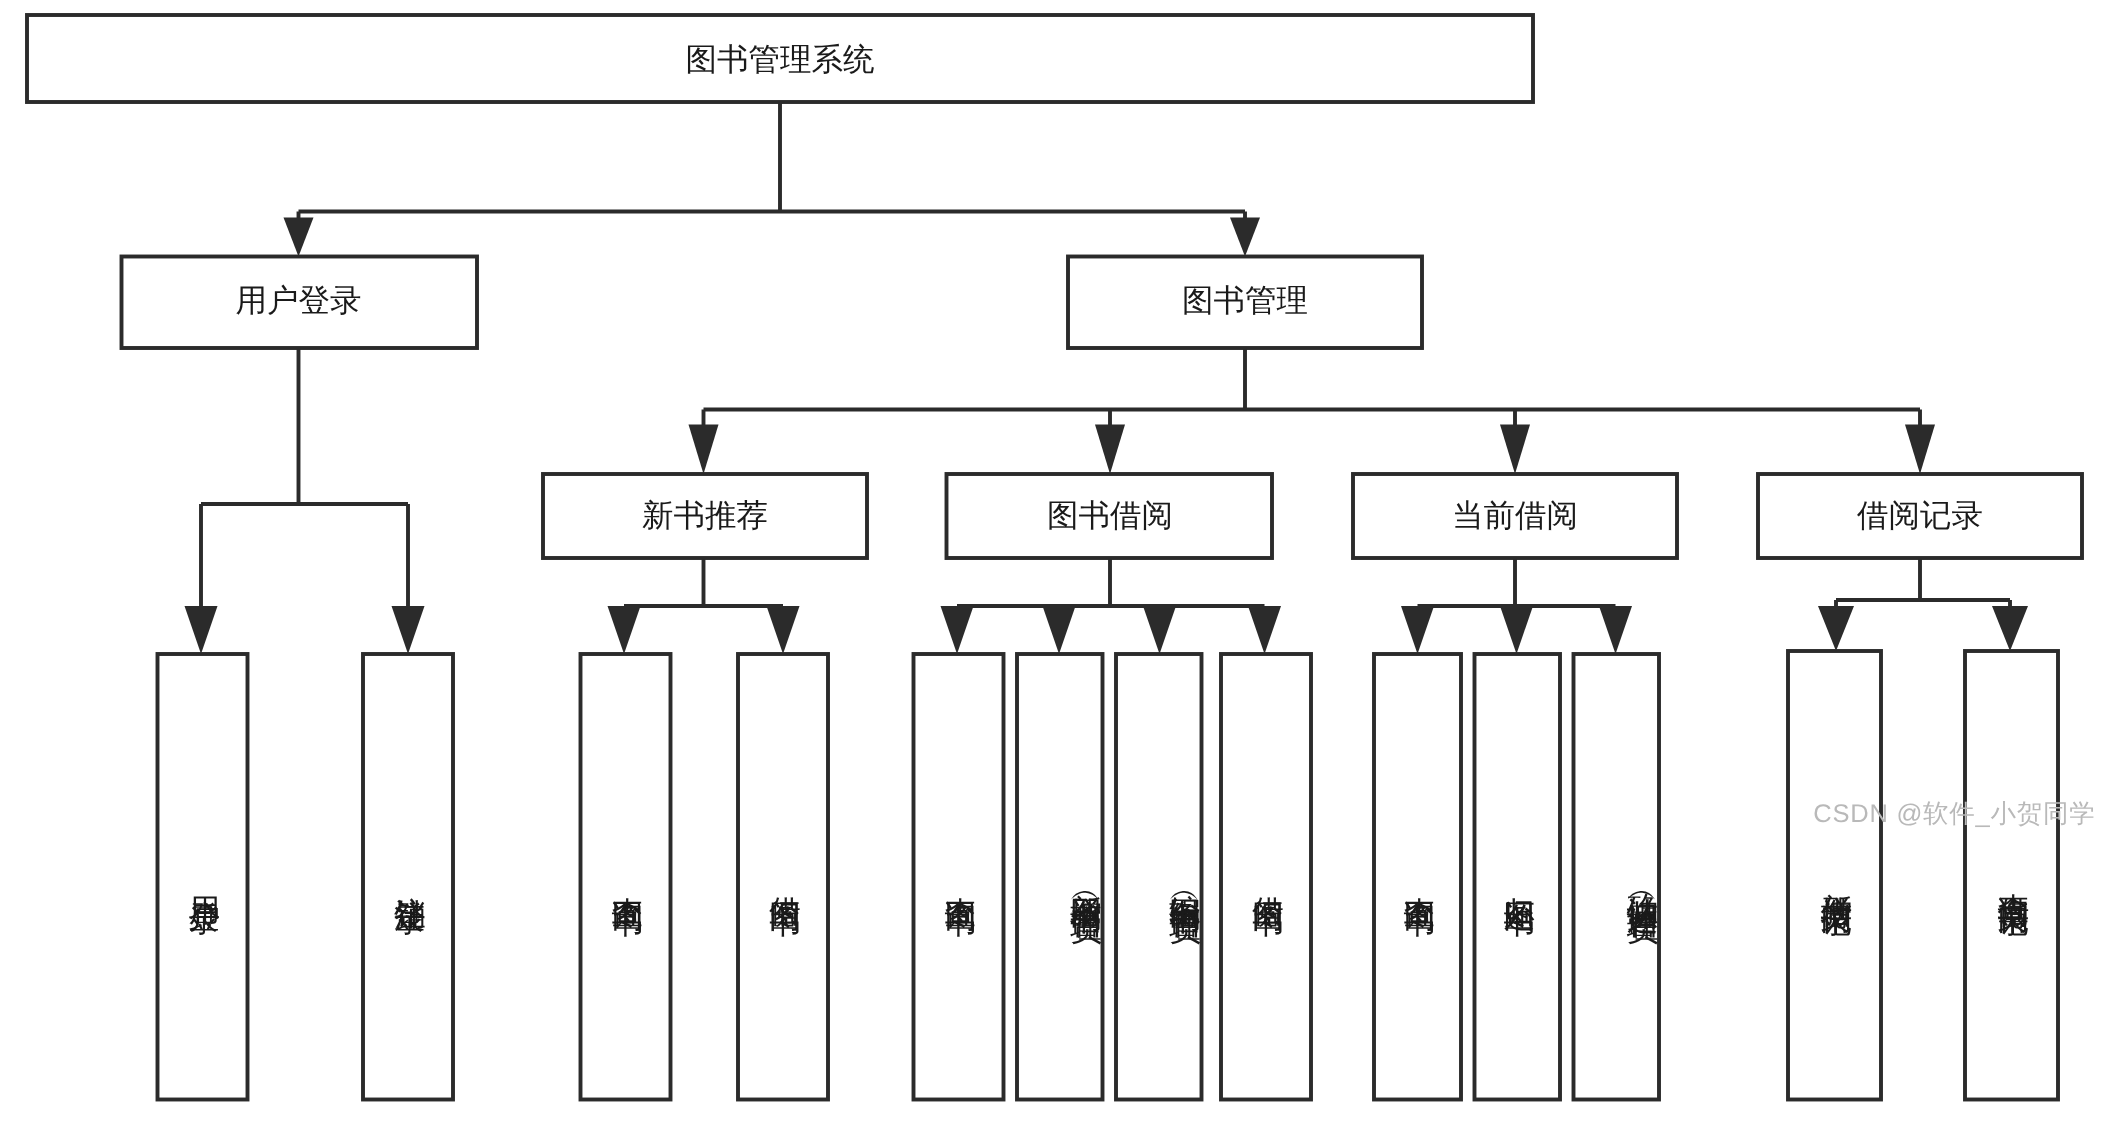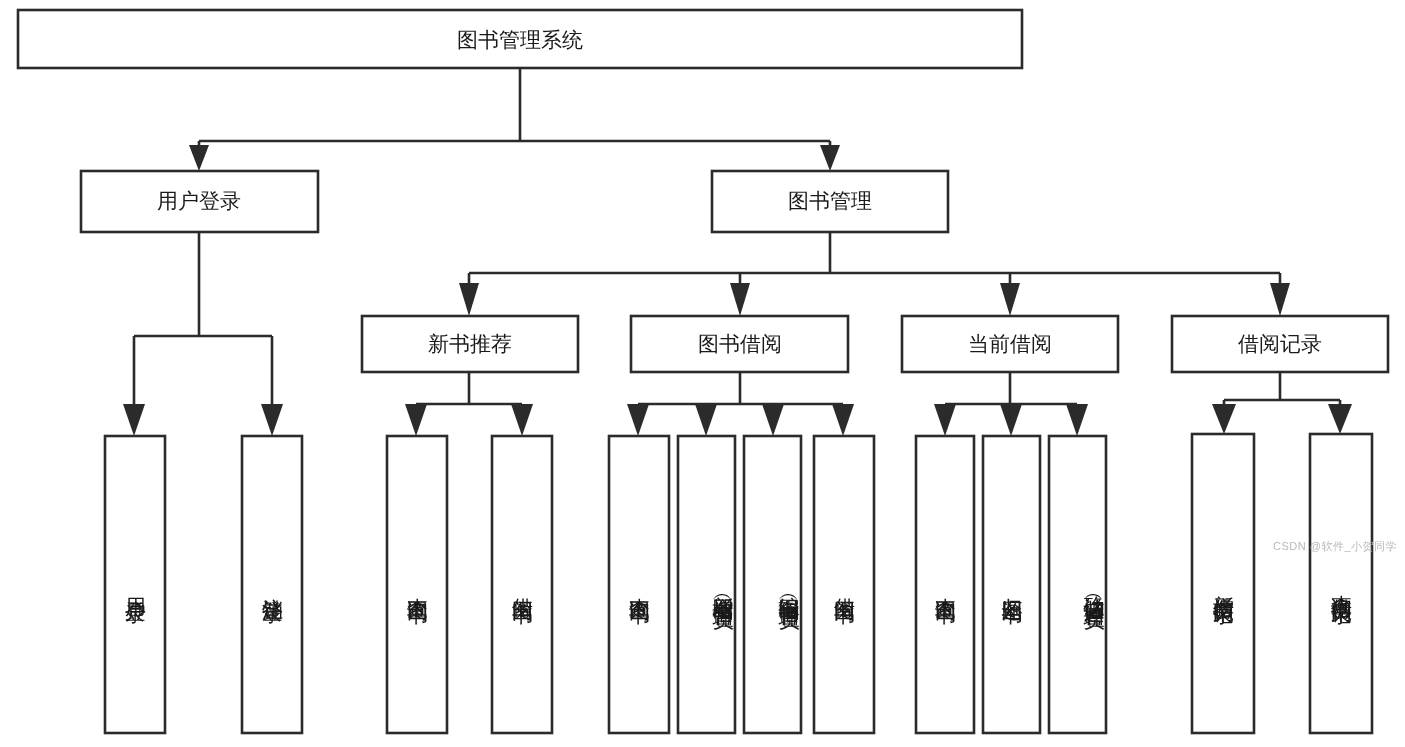--- a/index.html
+++ b/index.html
@@ -65,21 +65,21 @@
     user-select: none;
   }
   .leaf-label.center-al {
     align-items: center;
   }
   .watermark {
     position: absolute;
     right: 8px;
     bottom: 6px;
     font-family: "Liberation Sans", "DejaVu Sans", sans-serif;
-    font-size: 11px;
+    font-size: 17px;
     color: #b9b9b9;
     white-space: nowrap;
     letter-spacing: 0.5px;
   }
 </style>
 </head>
 <body>
 
 <div id="diagram-root">
 

